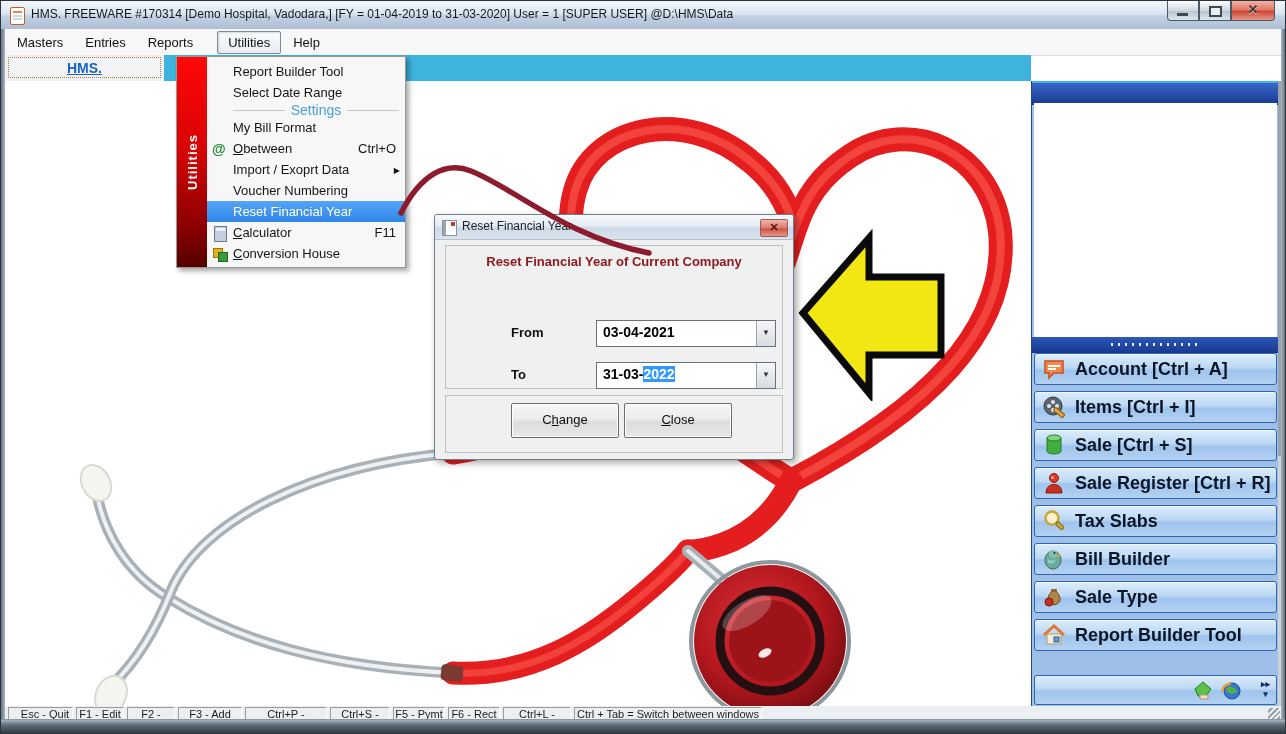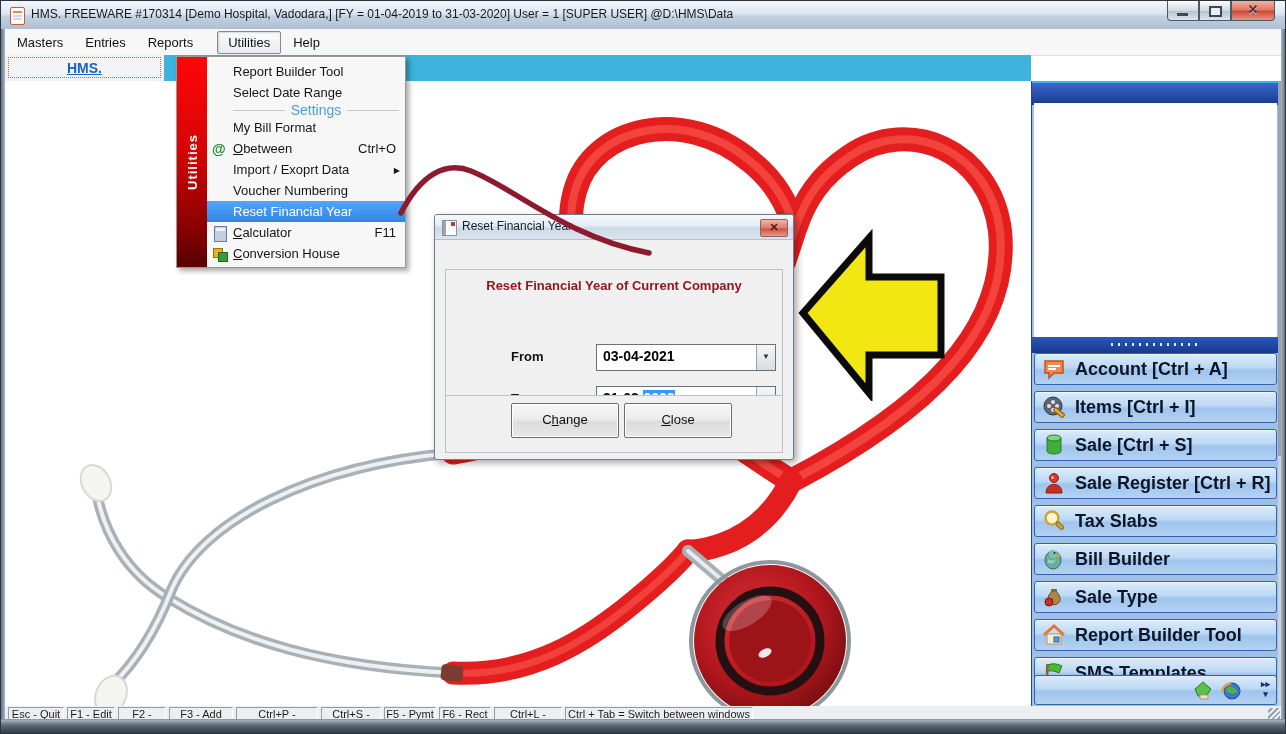--- a/index.html
+++ b/index.html
@@ -73,21 +73,21 @@
     background:linear-gradient(180deg,#f6f9fc 0%,#e3ebf3 45%,#ccd9e6 55%,#dbe4ee 100%);
     border-bottom:1px solid #b2bfcc;}
   .dlg-icon{position:absolute;left:7px;top:5px;width:13px;height:14px;background:#fff;border:1px solid #8a94a0;}
   .dlg-icon:before{content:"";position:absolute;left:0;top:0;bottom:0;width:3px;background:#9aa6b4;}
   .dlg-icon:after{content:"";position:absolute;right:1px;top:1px;width:4px;height:4px;background:#c0392b;}
   .dlg-title-text{position:absolute;left:27px;top:4px;font-size:12px;color:#1a1f26;}
   .dlg-close{position:absolute;right:5px;top:4px;width:26px;height:16px;border:1px solid #96605a;border-radius:2px;
     background:linear-gradient(180deg,#f2b4ab 0%,#e0796a 50%,#cd5240 55%,#e9978b 100%);
     text-align:center;line-height:15px;font-size:11px;font-weight:bold;color:#551616;}
   .groupbox{position:absolute;left:10px;right:10px;border:1px solid #bcc2c8;background:#f0f0f0;}
-  .gb1{top:30px;height:142px;margin-top:24px;}
+  .gb1{top:30px;height:142px;}
   .gb2{top:180px;height:56px;}
   .dlg-heading{position:absolute;left:0;right:0;top:8px;text-align:center;font-size:13px;font-weight:bold;color:#8e1a20;}
   .fld-label{position:absolute;left:65px;font-size:13px;font-weight:bold;color:#101010;}
   .combo{position:absolute;left:150px;width:178px;height:25px;background:#fff;border:1px solid #68727e;}
   .combo .val{position:absolute;left:6px;top:3px;font-size:14px;font-weight:bold;color:#000;white-space:nowrap;}
   .combo .sel{background:#3399ff;color:#fff;}
   .combo .btn{position:absolute;right:0;top:0;bottom:0;width:18px;border-left:1px solid #9aa2aa;
     background:linear-gradient(180deg,#f6f6f6,#d8dde2);text-align:center;font-size:8px;line-height:24px;color:#333;}
   .dlg-btn{position:absolute;top:7px;width:106px;height:33px;border:1px solid #6d6d6d;border-radius:2px;
     background:linear-gradient(180deg,#f7f7f7 0%,#ececec 45%,#dcdcdc 55%,#e8e8e8 100%);
@@ -346,27 +346,20 @@
         <span class="lab">Sale Type</span>
       </div>
       <div class="side-btn">
         <span class="side-ic"><svg width="24" height="24" viewBox="0 0 24 24">
               <path d="M2 12 L12 3 L22 12" fill="none" stroke="#e07830" stroke-width="3"></path>
               <rect x="5" y="11" width="14" height="10" fill="#f7ecd8" stroke="#b99a6a"></rect>
               <rect x="12" y="14" width="5" height="5" fill="#5aa0e0" stroke="#2a6090"></rect>
             </svg></span>
         <span class="lab">Report Builder Tool</span>
       </div>
-      <div class="side-btn">
-        <span class="side-ic"><svg width="24" height="24" viewBox="0 0 24 24">
-              <path d="M6 4 q6-3 14 1 l-3 7 q-8-4-13-1z" fill="#4cb836" stroke="#2a7a1a"></path>
-              <rect x="4" y="3" width="2.5" height="19" rx="1" fill="#8a6428"></rect>
-            </svg></span>
-        <span class="lab">SMS Templates</span>
-      </div>
     </div>
     <div class="side-footer">
       <span class="foot-ic" style="right:62px;"><svg width="22" height="22" viewBox="0 0 22 22">
             <path d="M3 10 L11 3 L19 10 L14 17 L6 17z" fill="#5cc04c" stroke="#2a7a1e"></path>
             <path d="M8 16 h8 v4 h-8z" fill="#f0e0c8" stroke="#b09a6a"></path>
           </svg></span>
       <span class="foot-ic" style="right:34px;"><svg width="22" height="22" viewBox="0 0 22 22">
             <circle cx="12" cy="12" r="8" fill="#3a78d0" stroke="#1c4a90"></circle>
             <path d="M6 10 q3-4 6-2 q4 1 5 5 q-4 3-7 1 q-4-1-4-4z" fill="#52b040"></path>
             <path d="M3 13 q-2-6 8-9" fill="none" stroke="#e8a23c" stroke-width="2.5"></path>
@@ -375,21 +368,21 @@
         <span>▸▸</span><br>
         <span>▾</span>
       </span>
     </div>
   </div>
   <div class="scroll-strip">
     <div class="scroll-thumb"></div>
   </div>
 
   <div class="statusbar">
-    <div class="seg" style="width:54px;">Esc - Quit</div>
+    <div class="seg" style="width:54px;padding-left:9px;">Esc - Quit</div>
     <div class="seg" style="width:46px;">F1 - Edit</div>
     <div class="seg" style="width:46px;">F2 - Done</div>
     <div class="seg" style="width:62px;">F3 - Add New</div>
     <div class="seg" style="width:80px;">Ctrl+P - Purchase</div>
     <div class="seg" style="width:58px;">Ctrl+S - Sale</div>
     <div class="seg" style="width:50px;">F5 - Pymt</div>
     <div class="seg" style="width:50px;">F6 - Rect</div>
     <div class="seg" style="width:66px;">Ctrl+L - Ledger</div>
     <div class="seg" style="width:186px;">Ctrl + Tab = Switch between windows</div>
     <div class="resize-grip"></div>

